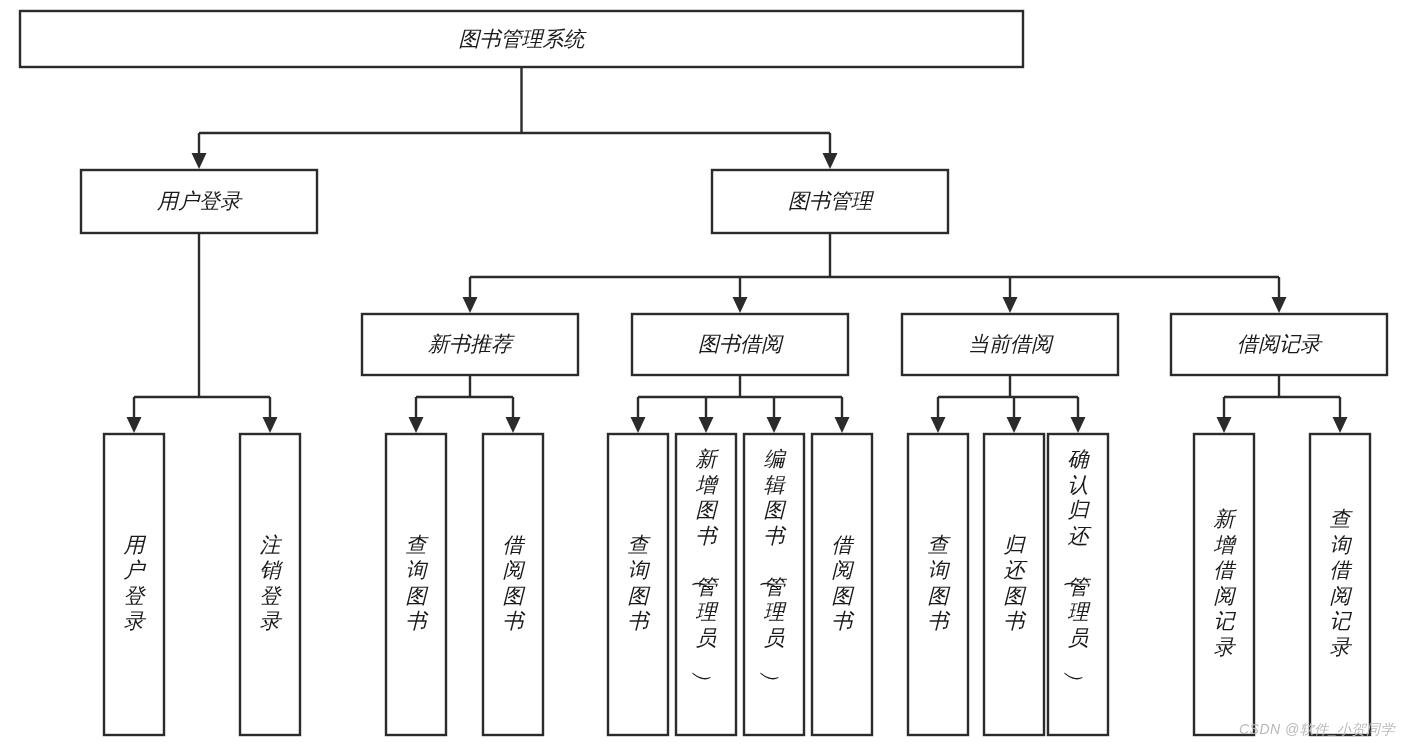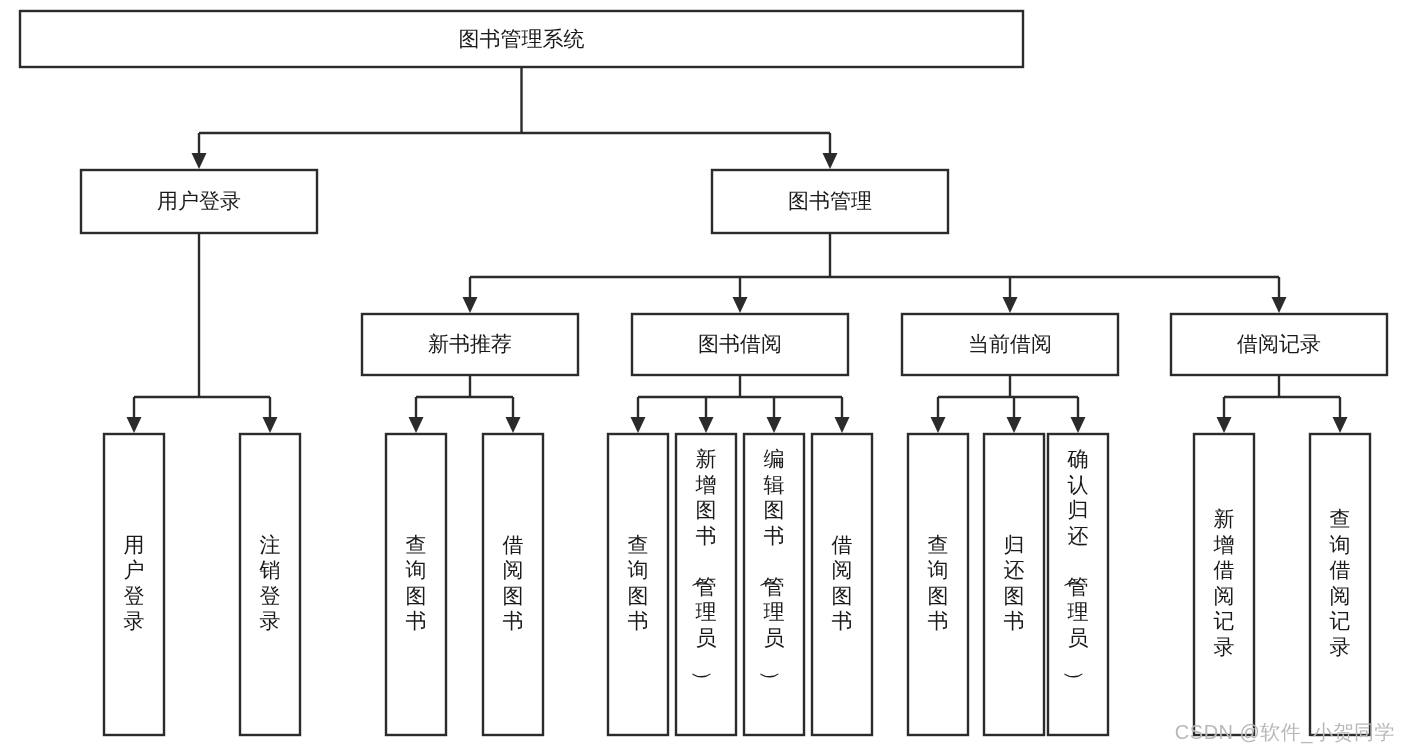--- a/index.html
+++ b/index.html
@@ -11,20 +11,21 @@
     width: 1405px;
     height: 747px;
     font-family: "Liberation Sans", "DejaVu Sans", sans-serif;
     overflow: hidden;
   }
   #diagram-root {
     position: relative;
     width: 1405px;
     height: 747px;
     background: #ffffff;
+    font-style: italic;
   }
   svg#flow {
     position: absolute;
     left: 0;
     top: 0;
     width: 1405px;
     height: 747px;
     display: block;
   }
   .node-rect {
@@ -51,23 +52,23 @@
   }
   .node-label-v {
     font-family: "Liberation Sans", "DejaVu Sans", sans-serif;
     font-size: 21px;
     fill: #1a1a1a;
     text-anchor: middle;
   }
   .watermark {
     position: absolute;
     right: 10px;
-    bottom: 1px;
-    font-family: "Liberation Sans", "DejaVu Sans", sans-serif;
-    font-size: 20px;
+    bottom: 8px;
+    font-family: "Liberation Sans", "DejaVu Sans", sans-serif;
+    font-size: 14px;
     color: #b8b8b8;
     white-space: nowrap;
     letter-spacing: 0.5px;
     pointer-events: none;
   }
 </style>
 </head>
 <body>
 
 <div id="diagram-root">

